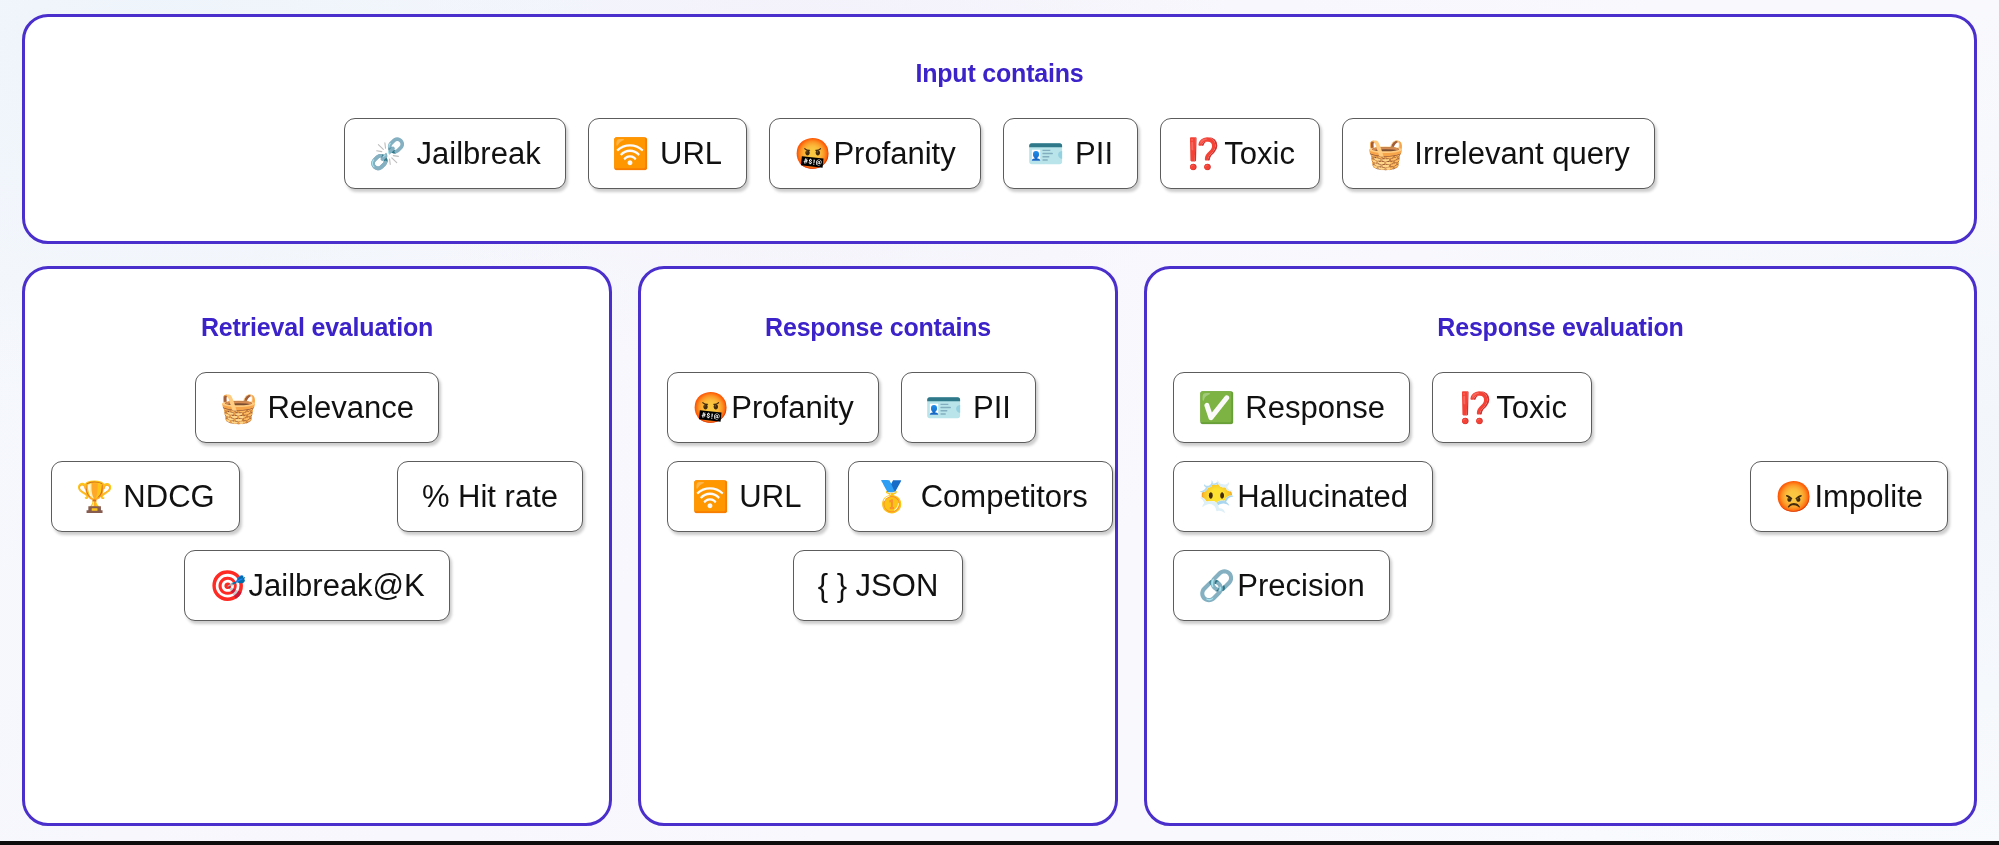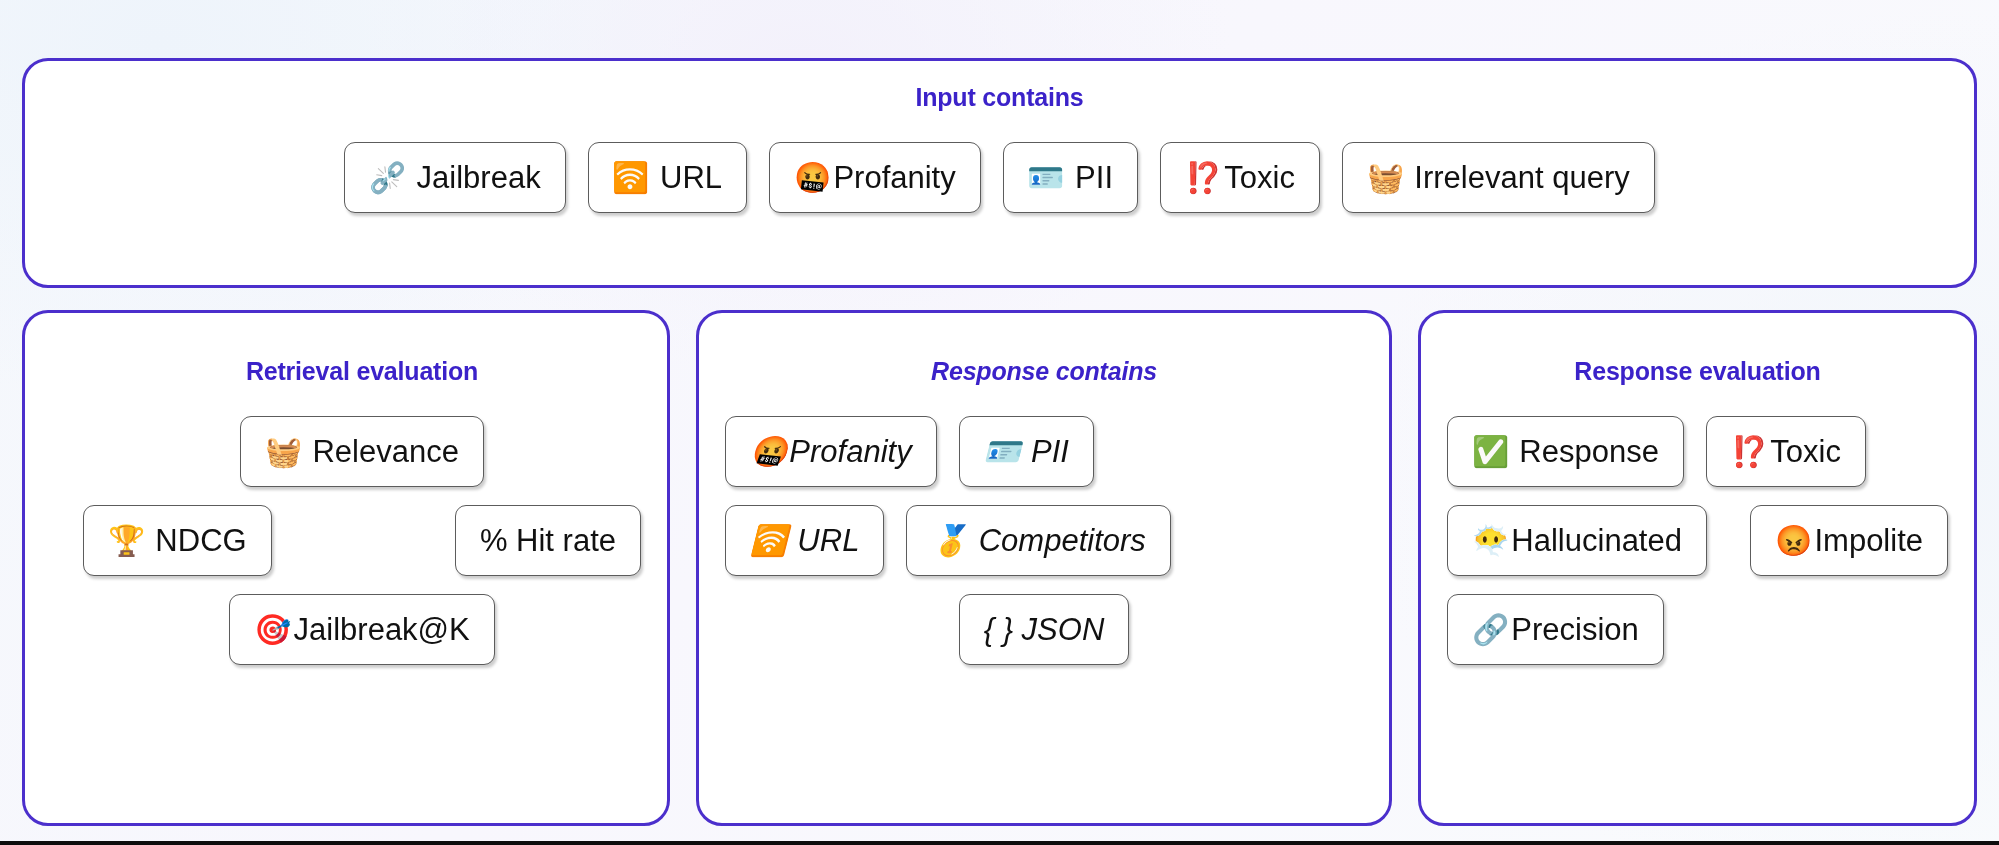--- a/index.html
+++ b/index.html
@@ -44,39 +44,38 @@
     color: #3b22c9;
     font-weight: bold;
     font-size: 25px;
     letter-spacing: -0.2px;
     text-align: center;
   }
 
   
   .panel-input {
     height: 230px;
-    padding-top: 22px;
-    margin-top: 44px;
+    padding-top: 42px;
   }
   .panel-input .chip-area {
     margin-top: 30px;
     display: flex;
     justify-content: center;
     align-items: center;
     gap: 22px;
   }
 
   
   .row-bottom {
     flex: 1;
     display: flex;
     gap: 26px;
   }
-  .panel-retrieval { width: 648px; padding-left: 32px; }
-  .panel-response-contains { width: 696px; font-style: italic; }
+  .panel-retrieval { width: 590px; }
+  .panel-response-contains { width: 480px; }
   .panel-response-eval { flex: 1; }
 
   .row-bottom .panel {
     padding-top: 44px;
     display: flex;
     flex-direction: column;
   }
 
   .chip-stack {
     margin-top: 30px;

